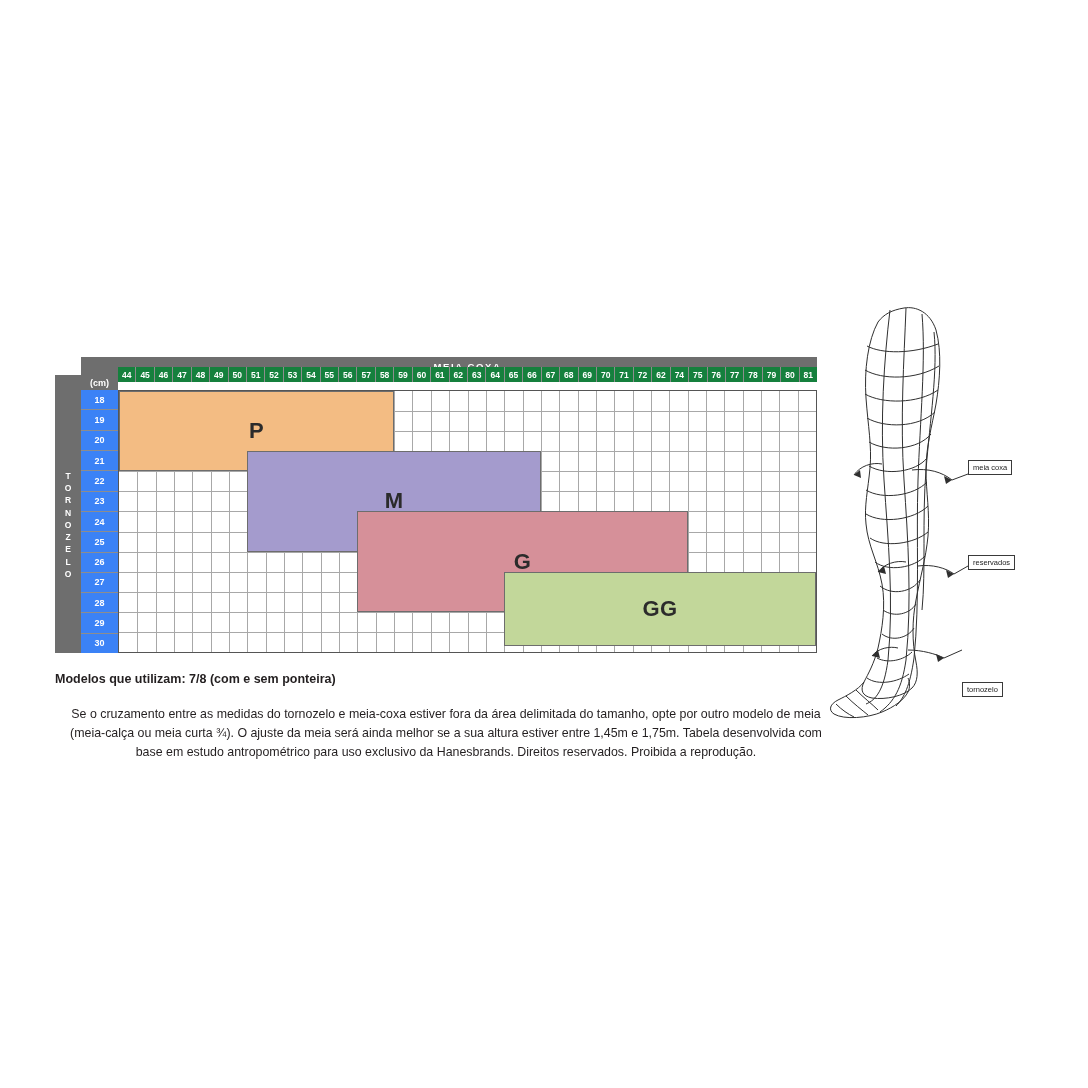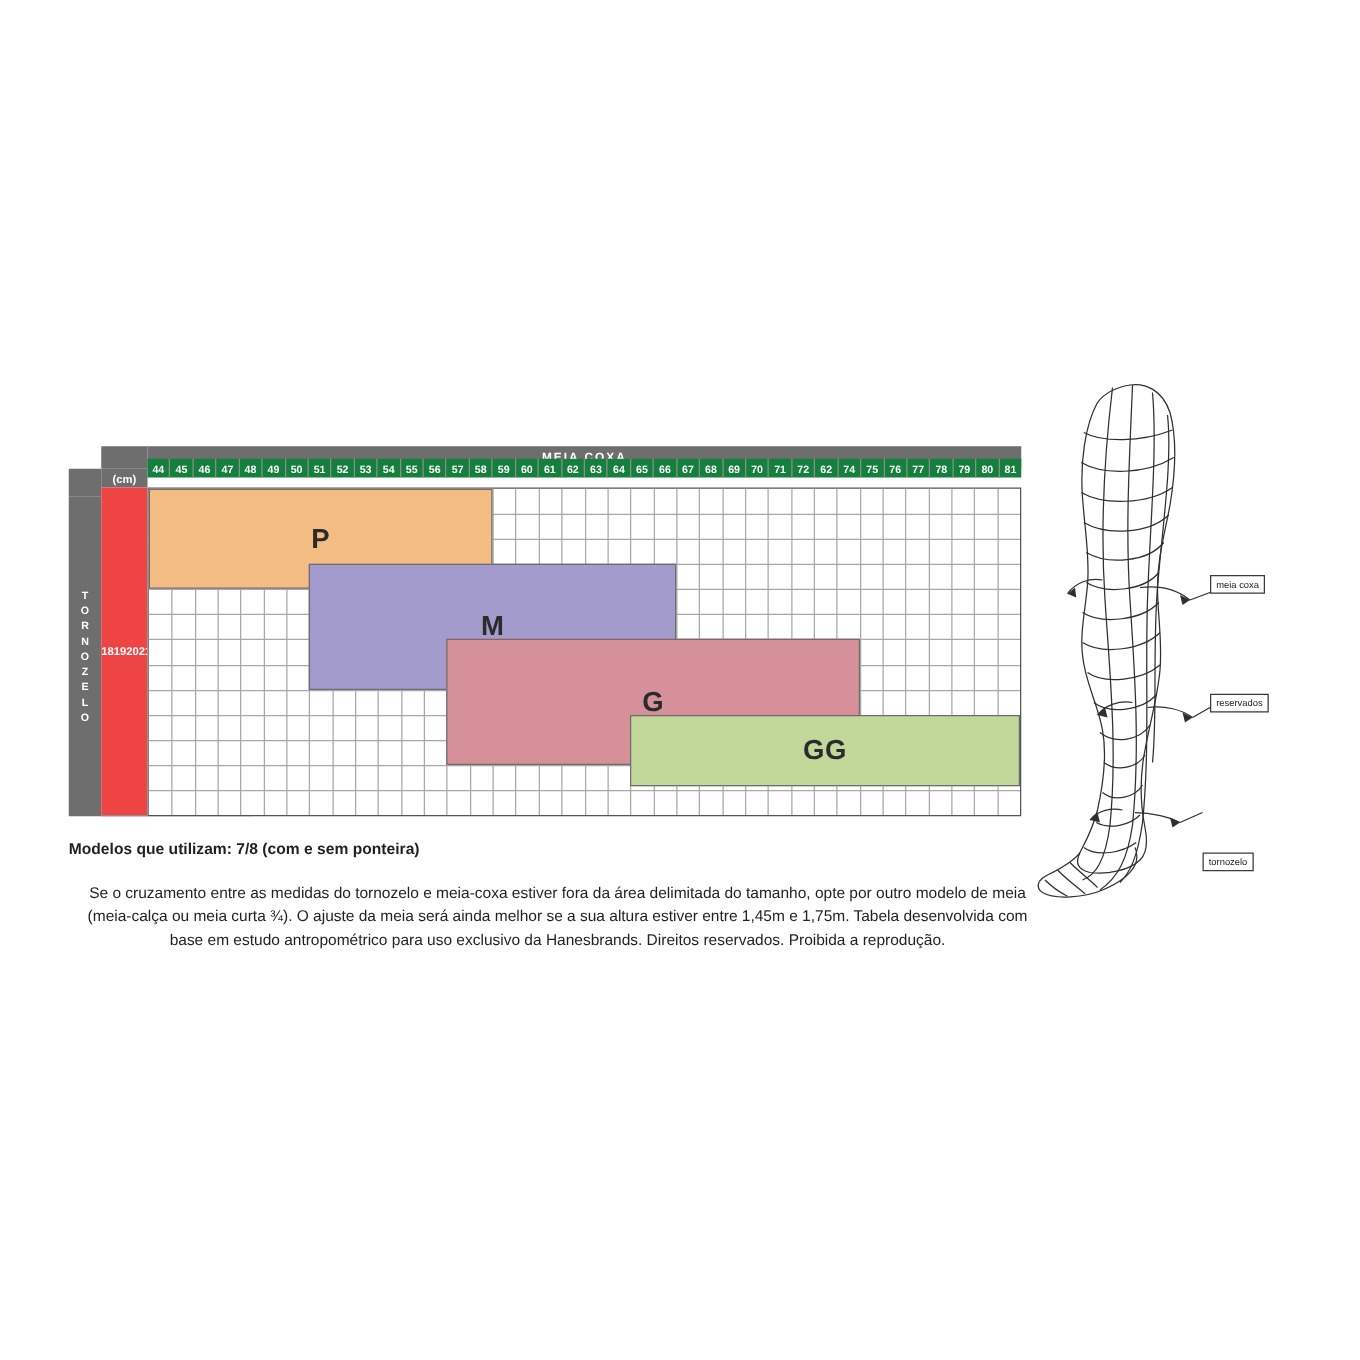--- a/index.html
+++ b/index.html
@@ -137,22 +137,22 @@
   #col-headers .ch:last-child { border-right: none; }
 
   
   #row-headers {
     position: absolute;
     left: 26px;
     top: 33px;
     width: 37px;
     height: 263px;
     display: flex;
-    flex-direction: row;
-    background: #ef4444;
+    flex-direction: column;
+    background: #3b82f6;
   }
   #row-headers .rh {
     flex: 1 1 0;
     color: #ffffff;
     font-size: 9px;
     font-weight: bold;
     display: flex;
     align-items: center;
     justify-content: center;
     border-bottom: 1px solid #8d8d8d;
@@ -383,21 +383,21 @@
       <div id="size-blocks">
           <div class="size-block" style="left: 0px; top: 0px; width: 275.132px; height: 80.3077px; background: rgb(243, 188, 131);">
             <span class="lbl">P</span>
           </div>
           <div class="size-block" style="left: 128.395px; top: 60.2308px; width: 293.474px; height: 100.385px; background: rgb(164, 155, 205);">
             <span class="lbl">M</span>
           </div>
           <div class="size-block" style="left: 238.447px; top: 120.462px; width: 330.158px; height: 100.385px; background: rgb(214, 144, 153);">
             <span class="lbl">G</span>
           </div>
-          <div class="size-block" style="left: 385.184px; top: 180.692px; width: 311.816px; height: 57px; background: rgb(194, 215, 154);">
+          <div class="size-block" style="left: 385.184px; top: 180.692px; width: 311.816px; height: 74px; background: rgb(194, 215, 154);">
             <span class="lbl">GG</span>
           </div>
         </div>
     </div>
   </div>
 
   <div id="footer-models">
     <span>Modelos que utilizam:</span>
     <span class="rest">7/8 (com e sem ponteira)</span>
   </div>

